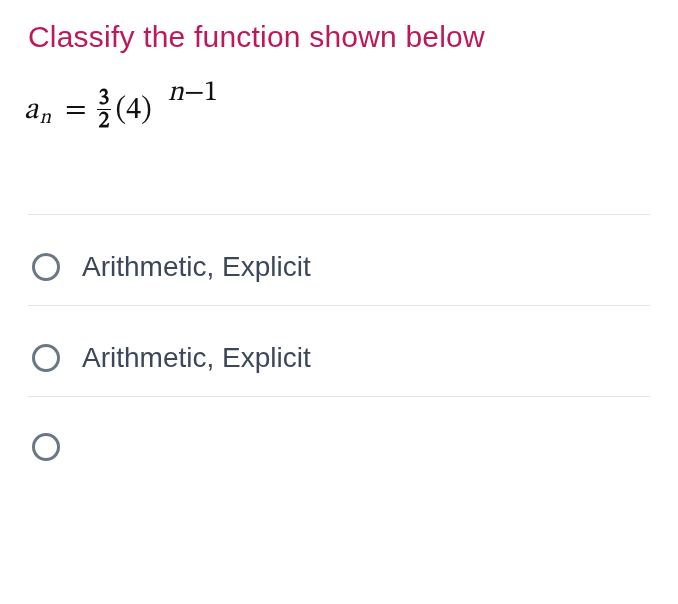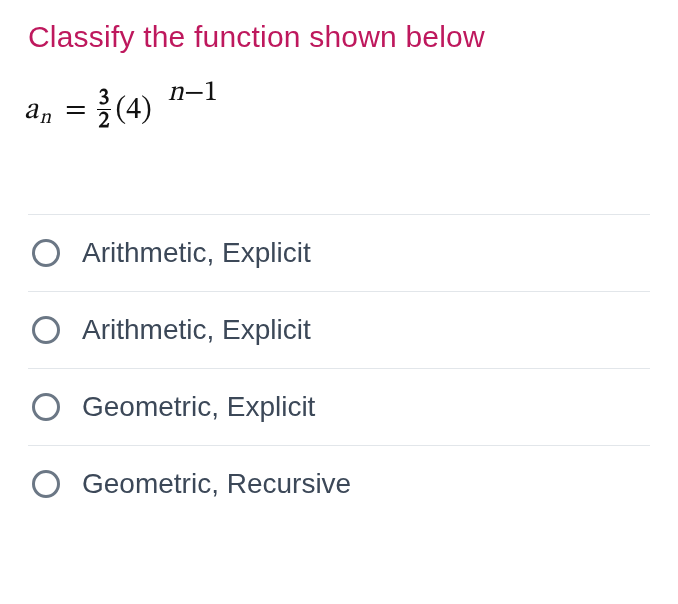--- a/index.html
+++ b/index.html
@@ -76,21 +76,21 @@
     margin-left: 16px;
   }
   .exp-n { font-style: italic; }
   .exp-rest { font-style: normal; }
 
   .options { }
   .opt-row {
     display: flex;
     align-items: center;
     border-top: 1px solid #e2e6ea;
-    padding: 22px 0 22px 4px;
+    padding: 36px 0 22px 4px;
     cursor: pointer;
   }
   .opt-row:first-child { border-top: 1px solid #e2e6ea; }
   .opt-row:last-child { border-bottom: none; }
   .radio {
     width: 28px;
     height: 28px;
     border: 3px solid #6b7785;
     border-radius: 50%;
     flex: 0 0 auto;
@@ -131,21 +131,16 @@
     <div class="opt-row">
       <div class="radio"></div>
       <div class="opt-label">Arithmetic, Explicit</div>
     </div>
     <div class="opt-row">
       <div class="radio"></div>
       <div class="opt-label">Arithmetic, Explicit</div>
     </div>
     <div class="opt-row">
       <div class="radio"></div>
-      <div class="opt-label">Geometric, Explicit</div>
-    </div>
-    <div class="opt-row">
-      <div class="radio"></div>
-      <div class="opt-label">Geometric, Recursive</div>
     </div>
   </div>
 
 </div>
 
 </body></html>

